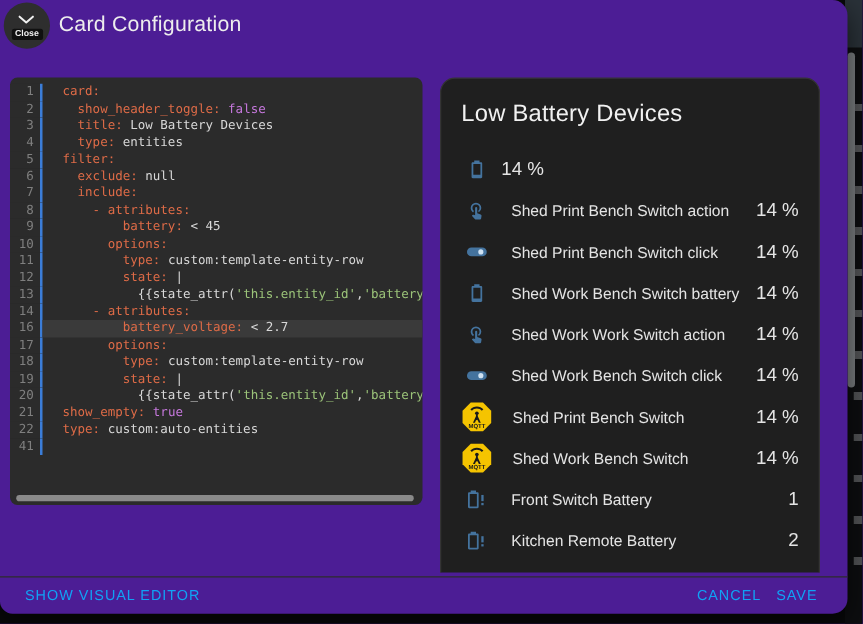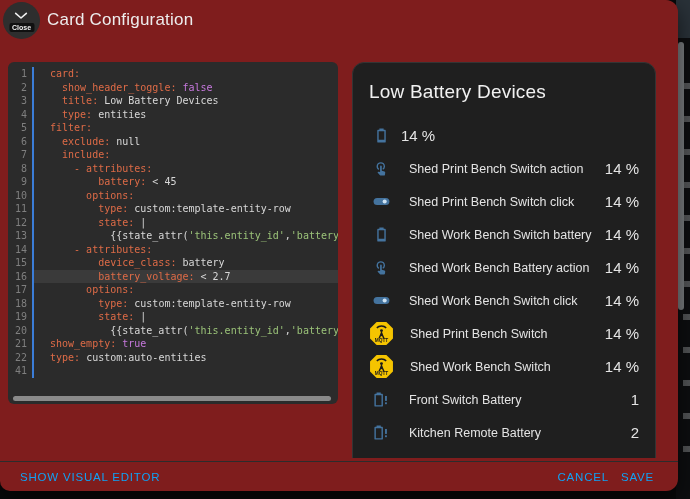--- a/index.html
+++ b/index.html
@@ -9,21 +9,21 @@
     -webkit-font-smoothing:antialiased;
   }
   
   .backdrop-right{position:absolute;top:0;right:0;width:14px;height:499px;background:#0d0e10;}
   .backdrop-right .app-bar{position:absolute;top:0;left:0;width:14px;height:38px;background:#2a3239;}
   .occluded-frags{position:absolute;top:60px;right:0;width:7px;height:400px;
     background:repeating-linear-gradient(180deg,transparent 0 23px,#6a6c6e 23px 29px,transparent 29px 33px);
     opacity:.75;}
   .backdrop-scrollbar{position:absolute;top:42px;left:678px;width:6px;height:268px;border-radius:3px;background:#7c7f82;}
   
-  .dialog{position:absolute;left:0;top:0;width:678px;height:491px;background:#7f1d1d;
+  .dialog{position:absolute;left:0;top:0;width:678px;height:491px;background:#4c1d95;
     border-radius:0 12px 12px 10px;box-shadow:0 8px 24px rgba(0,0,0,.6);}
   
   .dlg-header{position:absolute;left:0;top:0;width:100%;height:48px;}
   .close-btn{position:absolute;left:3px;top:2px;width:37px;height:37px;border-radius:50%;
     background:#2e2e2e;border:none;cursor:pointer;padding:0;}
   .close-btn svg{position:absolute;left:10px;top:6px;}
   .close-tip{position:absolute;left:50%;transform:translateX(-50%);top:21px;background:#101010;
     color:#f0f0f0;font-size:7px;font-weight:700;padding:1px 3px;border-radius:2px;white-space:nowrap;}
   .dlg-title{position:absolute;left:47px;top:10px;font-size:17px;color:#ededed;letter-spacing:.2px;}
   
@@ -90,21 +90,20 @@
         <div class="cm-line"><span class="cm-ln">5</span><span class="cm-code"><span class="tok-key">filter:</span></span></div>
         <div class="cm-line"><span class="cm-ln">6</span><span class="cm-code"><span class="tok-key">  exclude:</span><span class="tok-plain"> null</span></span></div>
         <div class="cm-line"><span class="cm-ln">7</span><span class="cm-code"><span class="tok-key">  include:</span></span></div>
         <div class="cm-line"><span class="cm-ln">8</span><span class="cm-code"><span class="tok-key">    - attributes:</span></span></div>
         <div class="cm-line"><span class="cm-ln">9</span><span class="cm-code"><span class="tok-key">        battery:</span><span class="tok-plain"> &lt; 45</span></span></div>
         <div class="cm-line"><span class="cm-ln">10</span><span class="cm-code"><span class="tok-key">      options:</span></span></div>
         <div class="cm-line"><span class="cm-ln">11</span><span class="cm-code"><span class="tok-key">        type:</span><span class="tok-plain"> custom:template-entity-row</span></span></div>
         <div class="cm-line"><span class="cm-ln">12</span><span class="cm-code"><span class="tok-key">        state:</span><span class="tok-plain"> |</span></span></div>
         <div class="cm-line"><span class="cm-ln">13</span><span class="cm-code"><span class="tok-plain">          {{state_attr(</span><span class="tok-str">'this.entity_id'</span><span class="tok-plain">,</span><span class="tok-str">'battery'</span></span></div>
         <div class="cm-line"><span class="cm-ln">14</span><span class="cm-code"><span class="tok-key">    - attributes:</span></span></div>
-        <div class="cm-line"><span class="cm-ln">15</span><span class="cm-code"><span class="tok-key">        device_class:</span><span class="tok-plain"> battery</span></span></div>
         <div class="cm-line active"><span class="cm-ln">16</span><span class="cm-code"><span class="tok-key">        battery_voltage:</span><span class="tok-plain"> &lt; 2.7</span></span></div>
         <div class="cm-line"><span class="cm-ln">17</span><span class="cm-code"><span class="tok-key">      options:</span></span></div>
         <div class="cm-line"><span class="cm-ln">18</span><span class="cm-code"><span class="tok-key">        type:</span><span class="tok-plain"> custom:template-entity-row</span></span></div>
         <div class="cm-line"><span class="cm-ln">19</span><span class="cm-code"><span class="tok-key">        state:</span><span class="tok-plain"> |</span></span></div>
         <div class="cm-line"><span class="cm-ln">20</span><span class="cm-code"><span class="tok-plain">          {{state_attr(</span><span class="tok-str">'this.entity_id'</span><span class="tok-plain">,</span><span class="tok-str">'battery_</span></span></div>
         <div class="cm-line"><span class="cm-ln">21</span><span class="cm-code"><span class="tok-key">show_empty:</span><span class="tok-plain"> </span><span class="tok-bool">true</span></span></div>
         <div class="cm-line"><span class="cm-ln">22</span><span class="cm-code"><span class="tok-key">type:</span><span class="tok-plain"> custom:auto-entities</span></span></div>
         <div class="cm-line"><span class="cm-ln">41</span><span class="cm-code"></span></div>
       </div>
     <div class="editor-hscroll"></div>
@@ -151,21 +150,21 @@
             <span class="name">Shed Work Bench Switch battery</span>
             <span class="state">14 %</span>
           </div>
           <div class="entity-row">
             <span class="icon">
               <svg width="17" height="17" viewBox="0 0 24 24">
                 <path fill="#44739e" d="M11 3a6 6 0 0 0-6 6c0 2.1 1.1 3.9 2.7 5l1-1.6A4 4 0 0 1 7 9a4 4 0 0 1 8 0 4 4 0 0 1-1.7 3.3l1 1.6A6 6 0 0 0 17 9a6 6 0 0 0-6-6z"></path>
                 <path fill="#44739e" d="M10 9a1.2 1.2 0 0 1 2.4 0v6l3.9 1.3c.6.2 1 .8 1 1.4l-.5 3.3c-.1.6-.6 1-1.2 1h-4.7c-.4 0-.7-.1-1-.4l-3.6-3.8.9-.9c.2-.2.6-.3.9-.3l1.9.5z"></path>
               </svg>
             </span>
-            <span class="name">Shed Work Bench Battery action</span>
+            <span class="name">Shed Work Work Switch action</span>
             <span class="state">14 %</span>
           </div>
           <div class="entity-row">
             <span class="icon">
               <svg width="19" height="19" viewBox="0 0 24 24">
                 <rect x="2" y="7.5" width="20" height="9" rx="4.5" fill="#44739e"></rect>
                 <circle cx="16" cy="12" r="2.6" fill="#cfe2f2"></circle>
               </svg>
             </span>
             <span class="name">Shed Work Bench Switch click</span>

